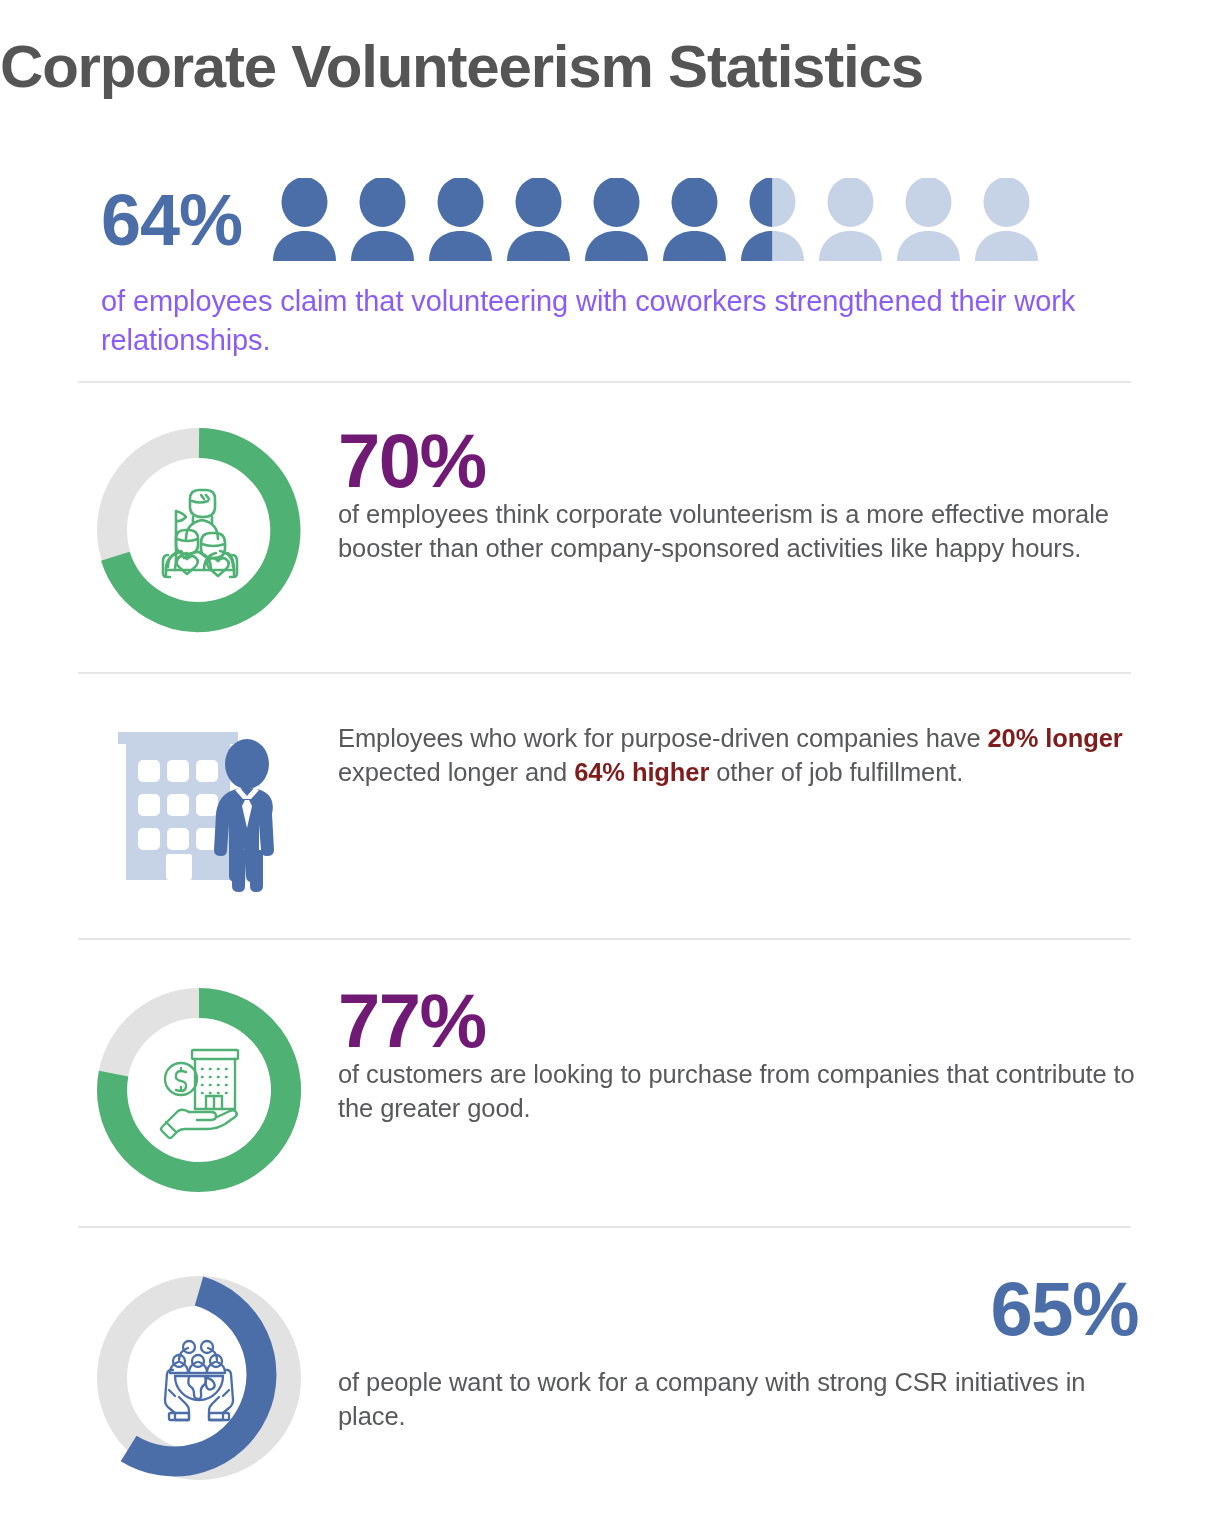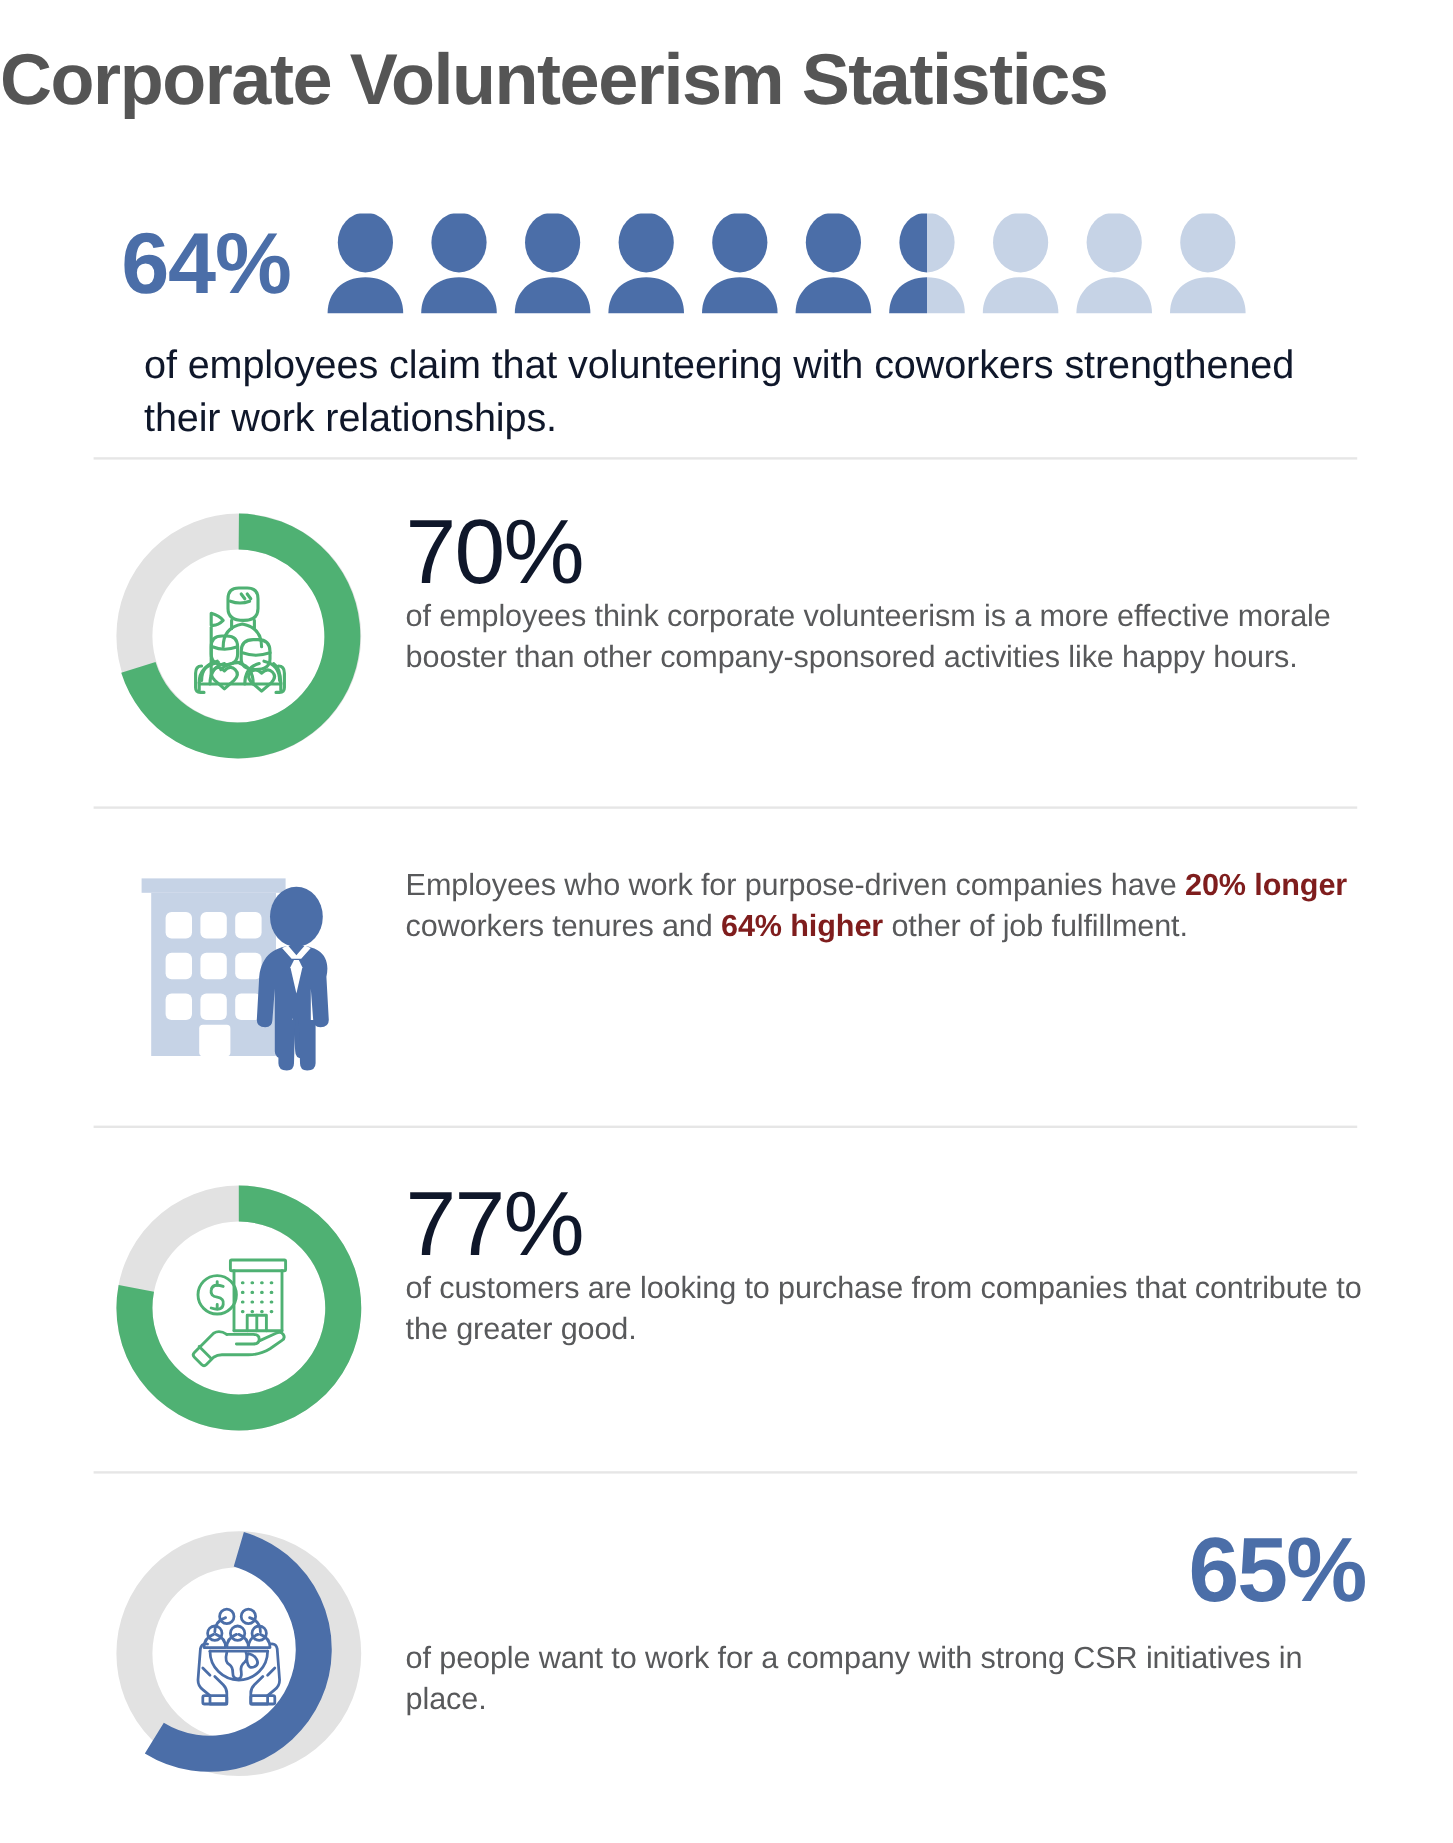--- a/index.html
+++ b/index.html
@@ -70,25 +70,25 @@
   .people {
     display: flex;
     align-items: flex-end;
     gap: 13px;
   }
   .person { display: block; }
 
   .sec1-caption {
     position: absolute;
     top: 112px;
-    left: 120px;
+    left: 101px;
     width: 1010px;
-    font-size: 33px;
+    font-size: 29px;
     line-height: 1.33;
-    color: #0f172a;
+    color: #8b5cf6;
     letter-spacing: -0.1px;
   }
 
   
   .stat-row {
     position: absolute;
     left: 0;
     width: 1211px;
   }
   .donut-wrap {
@@ -107,22 +107,22 @@
   }
 
   .stat-text {
     position: absolute;
     left: 338px;
     top: 0;
     width: 800px;
   }
   .big-pct-green {
     font-size: 76px;
-    font-weight: 400;
-    color: #0f172a;
+    font-weight: 700;
+    color: #701a75;
     line-height: 0.98;
     letter-spacing: -1.5px;
   }
   .big-pct-blue2 {
     font-size: 76px;
     font-weight: 700;
     color: #4b6ea8;
     line-height: 0.98;
     letter-spacing: -1.5px;
     text-align: right;
@@ -306,21 +306,21 @@
                  l2 28 q0 6 6 6 q7 0 7-6 l0-52 l2 26 q0 6 6 6 q7 0 7-6 l-2-36 C164 74 153 66 135 66 Z" fill="#4b6ea8"></path>
 
         <path d="M120 128 l0 36 q0 6 7 6 q6 0 6-6 l1-36 Z" fill="#4b6ea8"></path>
         <path d="M137 128 l1 36 q0 6 6 6 q7 0 7-6 l0-36 Z" fill="#4b6ea8"></path>
 
         <path d="M128 66 l7 8 l7-8 l5 2 l-8 9 l-4 0 l-4 0 l-8-9 z" fill="#ffffff"></path>
         <path d="M133 78 l4 0 l3 6 l-5 22 l-5-22 z" fill="#ffffff"></path>
       </svg>
     </div>
     <div class="sec3-text">
-      <span>Employees who work for purpose-driven companies have </span><span class="hl-blue">20% longer</span><span> coworkers tenures and </span><span class="hl-blue">64% higher</span><span> other of job fulfillment.</span>
+      <span>Employees who work for purpose-driven companies have </span><span class="hl-blue">20% longer</span><span> expected longer and </span><span class="hl-blue">64% higher</span><span> other of job fulfillment.</span>
     </div>
   </div>
 
   <div class="divider" style="top:938px"></div>
 
   <div class="stat-row" style="top:984px;height:215px">
     <div class="donut-wrap">
       <svg width="212" height="212" viewBox="0 0 212 212">
         <circle cx="106" cy="106" r="87" fill="none" stroke="#e2e2e2" stroke-width="30"></circle>
 

